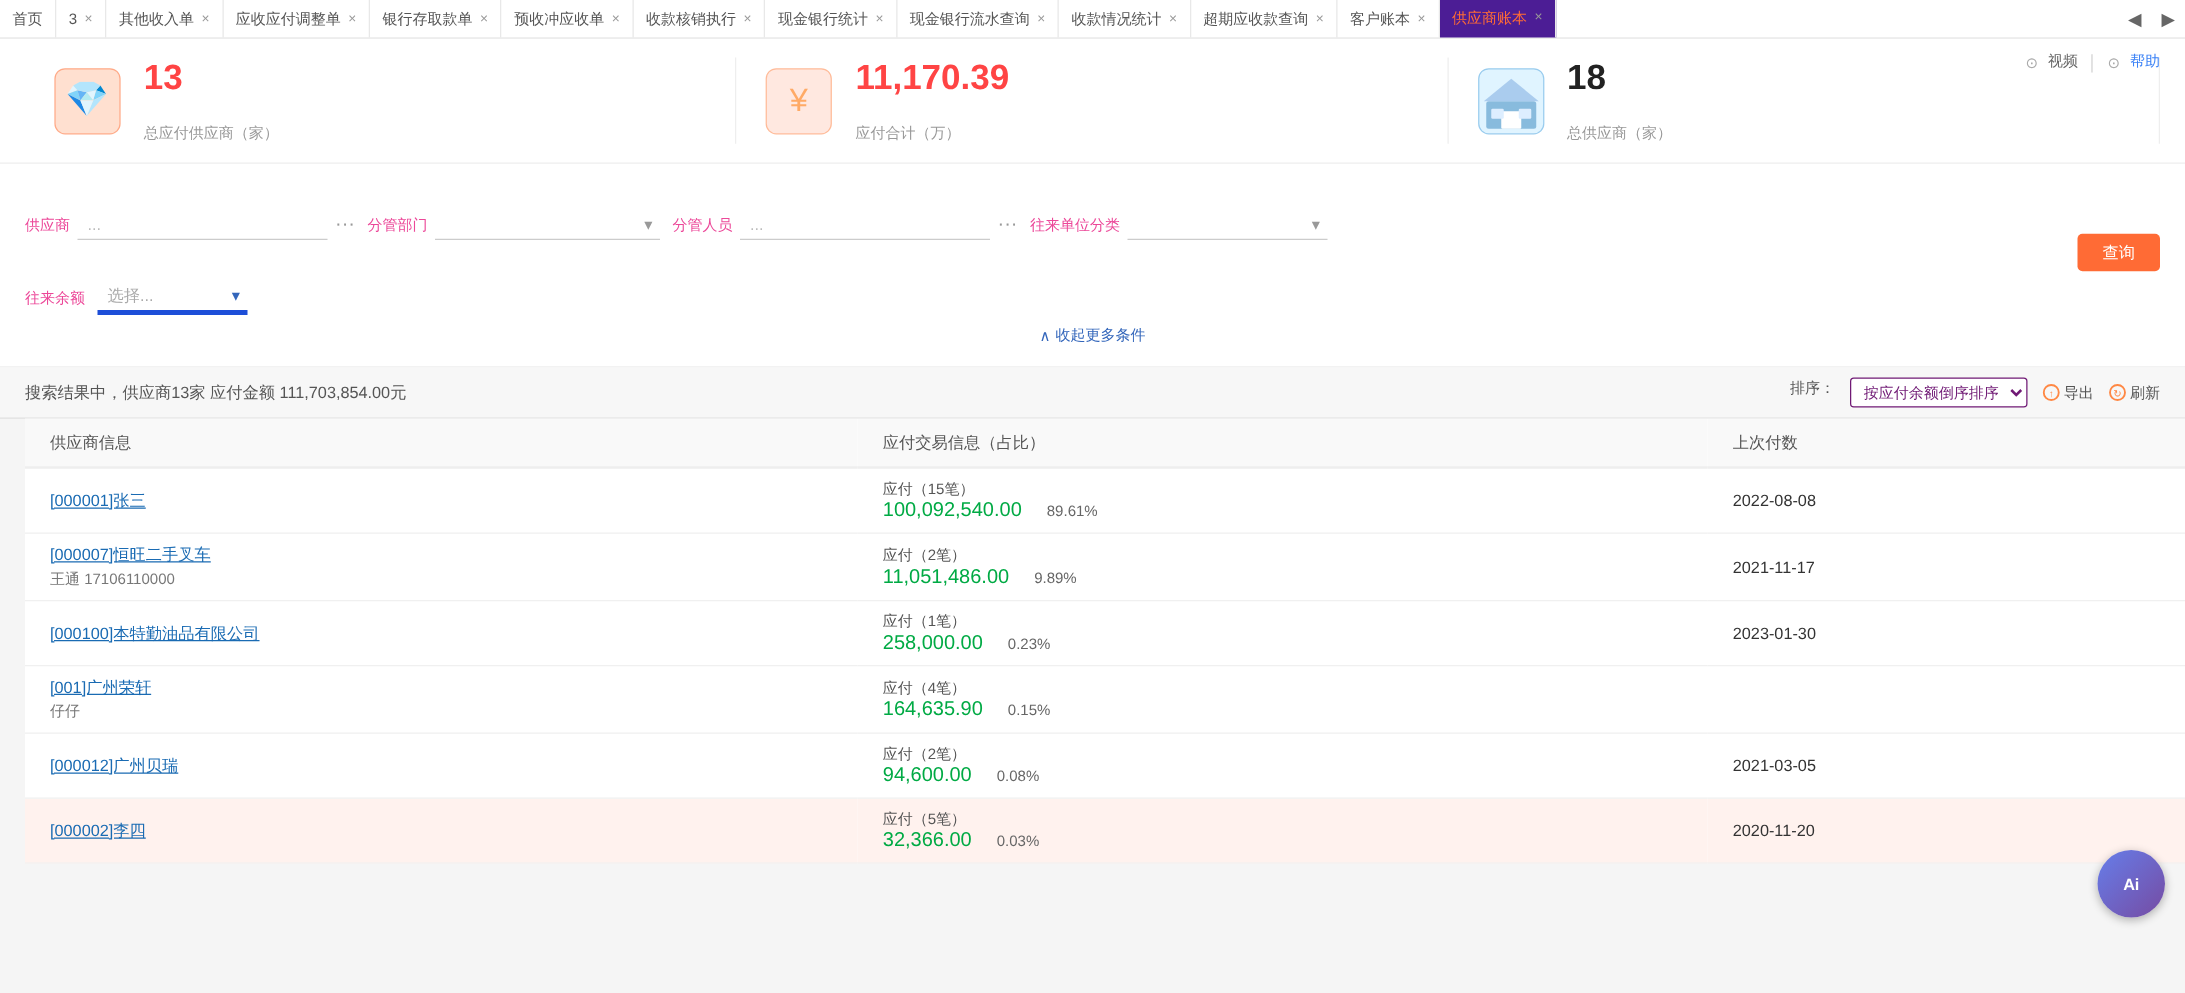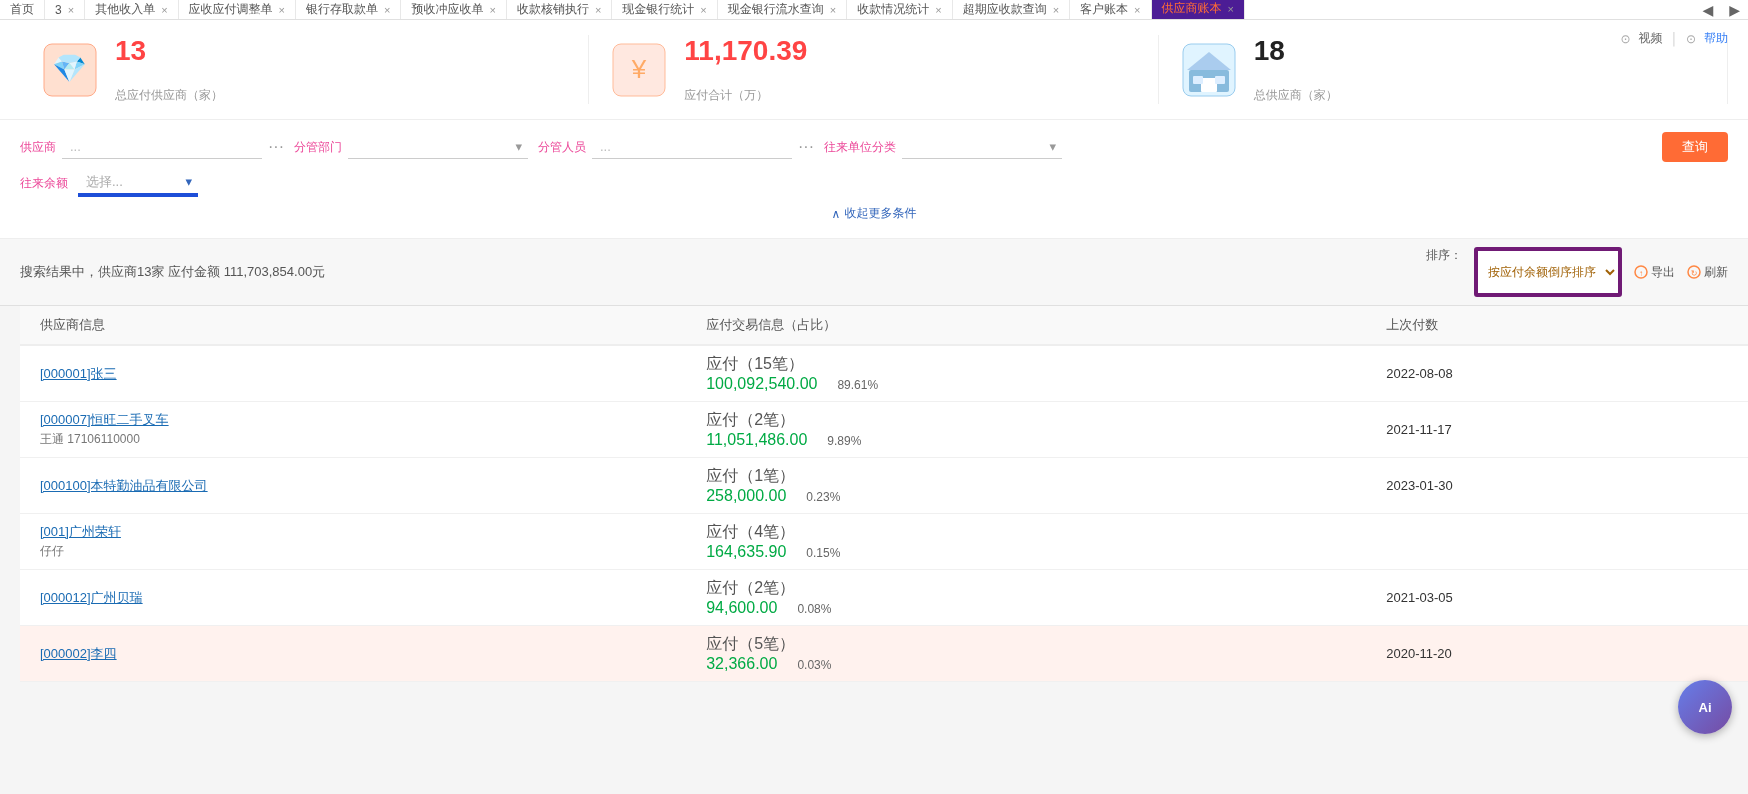--- a/index.html
+++ b/index.html
@@ -1,21 +1,21 @@
 <!DOCTYPE html>
 <html><head>
   <meta charset="utf-8">
   <style>
     * { box-sizing: border-box; margin: 0; padding: 0; }
     body { font-family: 'Microsoft YaHei', Arial, sans-serif; font-size: 13px; background: #f5f5f5; color: #333; overflow-x: hidden; }
 
     
     .top-nav {
       display: flex; align-items: center; background: #fff; border-bottom: 1px solid #e0e0e0;
-      height: 20px; overflow: hidden; white-space: nowrap;
+      height: 31px; overflow: hidden; white-space: nowrap;
     }
     .nav-tab {
       display: inline-flex; align-items: center; padding: 0 10px; height: 36px;
       border-right: 1px solid #e8e8e8; cursor: pointer; font-size: 12px; color: #555;
       flex-shrink: 0;
     }
     .nav-tab.active { color: #ff6b35; border-bottom: 2px solid #ff6b35; background: #4c1d95; }
     .nav-tab .close-x { margin-left: 6px; color: #999; font-size: 11px; cursor: pointer; }
     .nav-arrows { display: flex; align-items: center; margin-left: auto; flex-shrink: 0; }
     .nav-arrows span { padding: 0 8px; cursor: pointer; color: #666; font-size: 14px; }
@@ -55,21 +55,21 @@
     .filter-input::placeholder { color: #bbb; }
     .filter-select {
       border: none; border-bottom: 1px solid #ccc; padding: 4px 8px; font-size: 13px;
       width: 180px; outline: none; color: #333; background: transparent; appearance: none;
     }
     .filter-select-wrap { position: relative; display: inline-block; }
     .filter-select-wrap::after { content: '▾'; position: absolute; right: 6px; top: 4px; color: #999; pointer-events: none; }
     .filter-dots { color: #999; font-size: 16px; cursor: pointer; }
     .query-btn {
       background: #ff6b35; color: #fff; border: none; padding: 6px 20px;
-      border-radius: 4px; cursor: pointer; font-size: 13px; margin-left: auto;
+      border-radius: 4px; cursor: pointer; font-size: 13px; margin-left: auto; margin-top: 44px;
     }
     .collapse-btn {
       display: flex; align-items: center; justify-content: center;
       width: 120px; margin: 4px auto; cursor: pointer; color: #36b; font-size: 12px;
       gap: 4px;
     }
     .balance-row { display: flex; align-items: center; gap: 10px; }
     .balance-select-wrap { position: relative; display: inline-block; }
     .balance-select {
       border: none; border-bottom: 4px solid #1d4ed8; padding: 4px 8px; font-size: 13px;
@@ -78,37 +78,37 @@
     .balance-select-wrap::after { content: '▾'; position: absolute; right: 6px; top: 4px; color: #36b; pointer-events: none; }
 
     
     .result-bar {
       background: #f7f7f7; padding: 8px 20px; font-size: 13px; color: #555;
       display: flex; align-items: center; justify-content: space-between;
       border-bottom: 1px solid #e0e0e0;
     }
     .result-bar .right-controls { display: flex; gap: 12px; }
     .sort-select {
-      border: 4px solid #701a75; border-radius: 3px; padding: 13px 6px;
-      font-size: 12px; color: #a16207; cursor: pointer; background: #fff;
+      border: 1px solid #701a75; border-radius: 3px; padding: 3px 6px;
+      font-size: 12px; color: #701a75; cursor: pointer; background: #fff;
     }
     .icon-btn { display: inline-flex; align-items: center; gap: 3px; cursor: pointer; font-size: 12px; color: #555; }
     .icon-btn svg { width: 14px; height: 14px; }
 
     
     .data-table { width: 100%; border-collapse: collapse; background: #fff; }
     .data-table thead tr { background: #f9f9f9; border-bottom: 2px solid #eee; }
     .data-table th { padding: 10px 20px; text-align: left; font-size: 13px; color: #555; font-weight: normal; }
     .data-table tbody tr { border-bottom: 1px solid #f0f0f0; }
     .data-table tbody tr.highlighted { background: #fff2ee; }
     .data-table td { padding: 8px 20px; font-size: 13px; vertical-align: middle; }
     .supplier-link { color: #1a6bb3; text-decoration: underline; cursor: pointer; font-size: 13px; }
     .supplier-sub { color: #777; font-size: 12px; margin-top: 2px; }
     .amount-green { color: #00aa44; font-size: 16px; font-weight: 500; }
-    .amount-label { color: #555; font-size: 16px; }
+    .amount-label { color: #555; font-size: 12px; }
     .amount-pct { color: #666; font-size: 12px; margin-left: 20px; }
     .table-wrap { position: relative; margin-left: 20px; }
 
     
     .ai-btn {
       position: fixed; right: 16px; bottom: 60px;
       width: 54px; height: 54px; border-radius: 50%;
       background: linear-gradient(135deg, #667eea, #764ba2);
       display: flex; flex-direction: column; align-items: center; justify-content: center;
       cursor: pointer; color: #fff; font-size: 13px; font-weight: bold;

